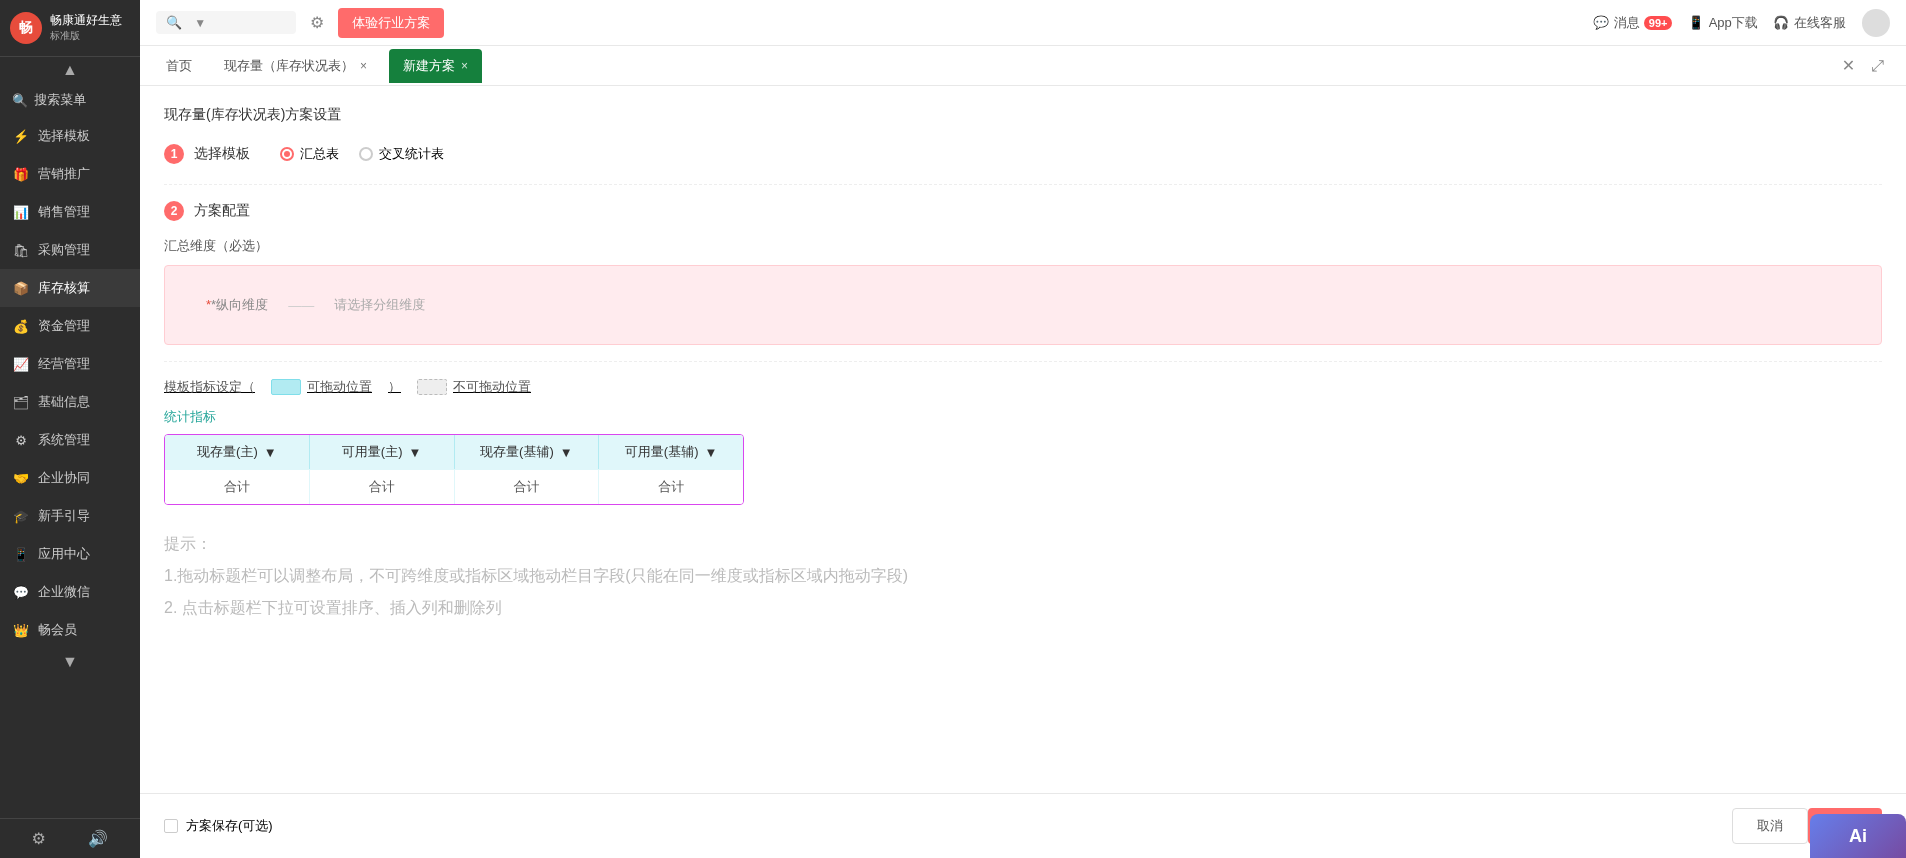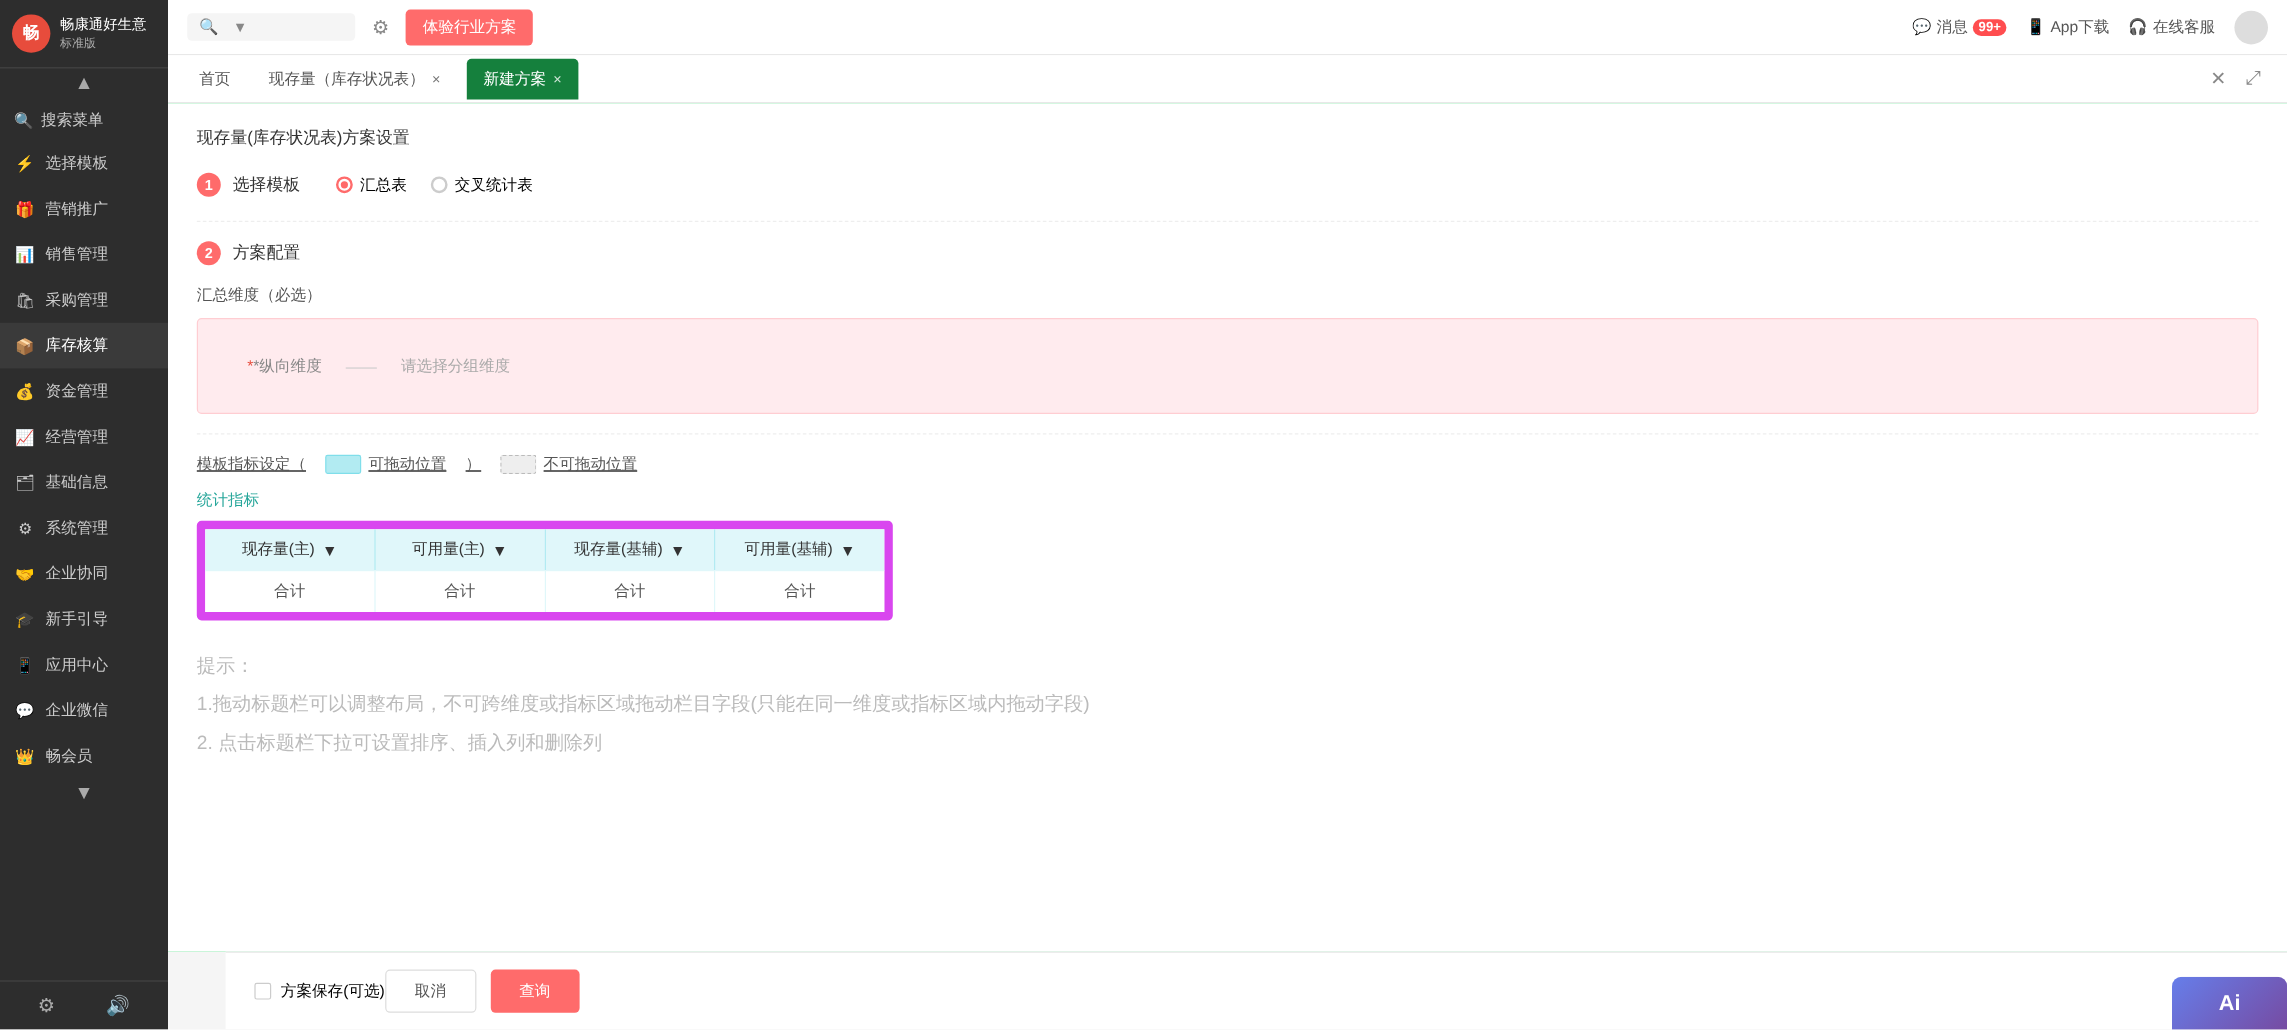--- a/index.html
+++ b/index.html
@@ -218,21 +218,21 @@
     .indicator-fixed {
       width: 30px; height: 16px; background: #eeeeee; border-radius: 2px; border: 1px dashed #bbb;
     }
 
     
     .stats-section { margin-top: 12px; }
     .stats-label {
       font-size: 13px; color: #26a69a; margin-bottom: 8px;
     }
     .stats-table {
-      border: 7px solid #d946ef;
+      border: 1px solid #d946ef;
       border-radius: 4px;
       overflow: hidden;
       display: inline-block;
       min-width: 580px;
     }
     .stats-header-row {
       display: flex; background: #e0f7fa;
     }
     .stats-header-cell {
       flex: 1; padding: 8px 16px; font-size: 13px; color: #333;
@@ -256,30 +256,30 @@
       color: #bbb; font-size: 16px; line-height: 2;
     }
 
     
     .bottom-bar {
       background: white;
       border-top: 1px solid #e8e8e8;
       padding: 14px 24px;
       display: flex;
       align-items: center;
-      margin-left: 48px;
+      justify-content: space-between;
     }
     .save-checkbox {
       display: flex; align-items: center; gap: 8px; cursor: pointer;
     }
     .checkbox-box {
       width: 14px; height: 14px; border: 1px solid #ccc; border-radius: 2px; flex-shrink: 0;
     }
     .bottom-actions {
-      display: flex; gap: 12px;
+      display: flex; 
     }
     .btn-cancel {
       background: white; border: 1px solid #ddd; border-radius: 4px;
       padding: 8px 24px; cursor: pointer; font-size: 13px; color: #555;
     }
     .btn-query {
       background: #ff6b6b; border: none; border-radius: 4px;
       padding: 8px 24px; cursor: pointer; font-size: 13px; color: white;
     }
 

